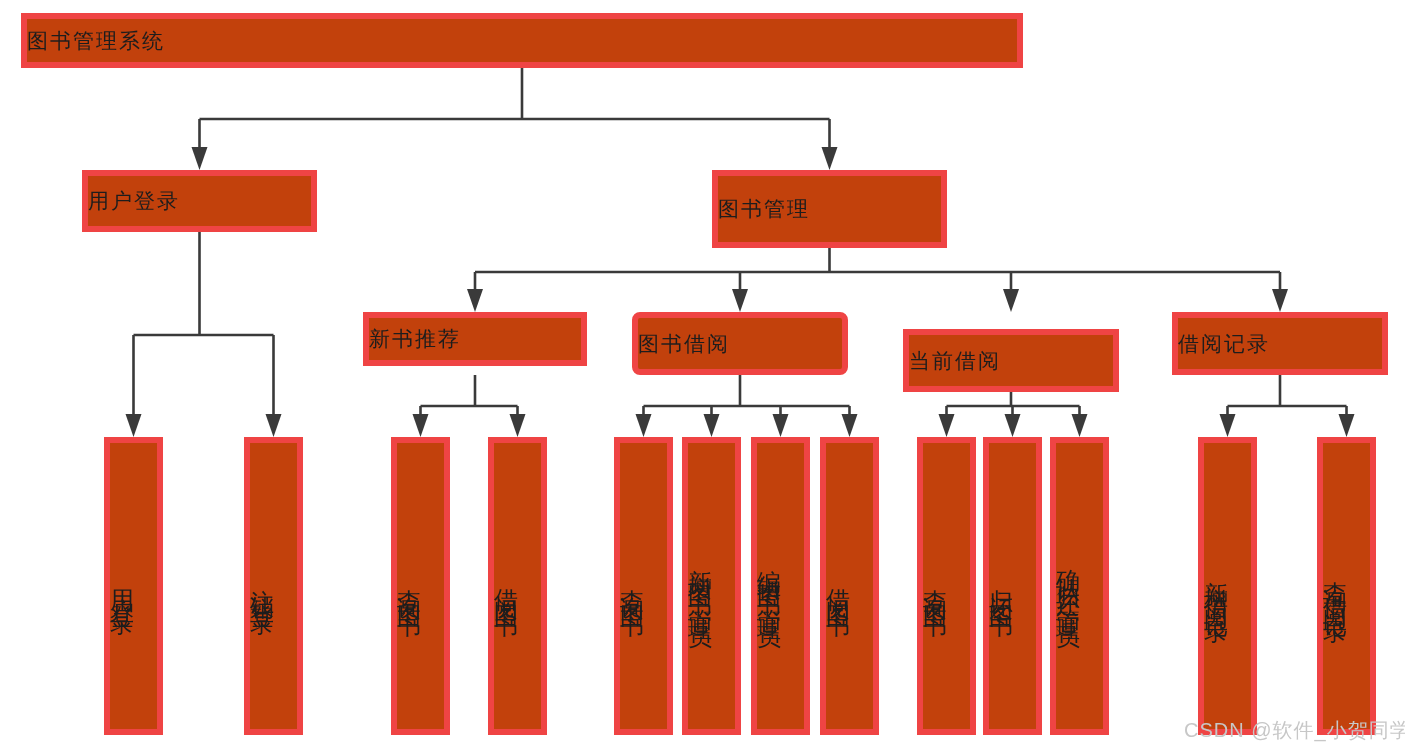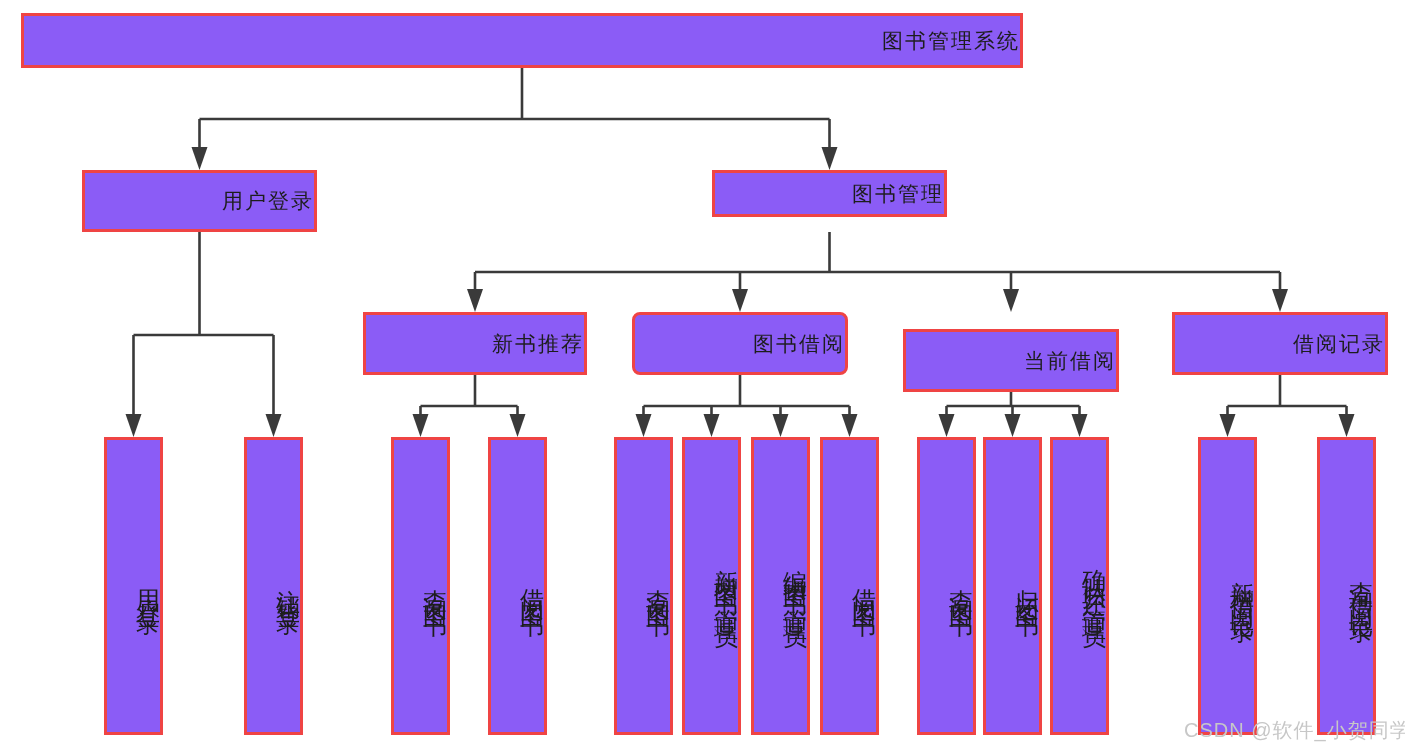--- a/index.html
+++ b/index.html
@@ -13,46 +13,46 @@
   }
   #wires {
     position: absolute;
     left: 0; top: 0;
     width: 1405px; height: 747px;
     z-index: 1;
   }
   .node {
     position: absolute;
     box-sizing: border-box;
-    background: #8b5cf6;
-    border: 3px solid #ef4444;
+    background: #c2410c;
+    border: 6px solid #ef4444;
     display: flex;
     align-items: center;
-    justify-content: flex-end;
+    justify-content: flex-start;
     z-index: 2;
   }
   .node .lbl {
     color: #1d1d1d;
     font-size: 21px;
     letter-spacing: 2px;
     white-space: nowrap;
   }
   .vnode .lbl {
     writing-mode: vertical-rl;
     text-orientation: mixed;
     font-size: 24px;
     line-height: 1;
     letter-spacing: 8px;
     white-space: nowrap;
   }
   
   #n-root   { left: 21px;   top: 13px;  width: 1002px; height: 55px; }
   #n-login  { left: 82px;   top: 170px; width: 235px;  height: 62px; }
-  #n-mgmt   { left: 712px;  top: 170px; width: 235px;  height: 47px; }
-  #n-newrec { left: 363px;  top: 312px; width: 224px;  height: 63px; }
+  #n-mgmt   { left: 712px;  top: 170px; width: 235px;  height: 78px; }
+  #n-newrec { left: 363px;  top: 312px; width: 224px;  height: 54px; }
   #n-borrow { left: 632px;  top: 312px; width: 216px;  height: 63px; border-radius: 8px; }
   #n-cur    { left: 903px;  top: 312px; width: 216px;  height: 63px; margin-top: 17px; }
   #n-rec    { left: 1172px; top: 312px; width: 216px;  height: 63px; }
   
   .vnode { top: 437px; width: 59px; height: 298px; }
   #l-ulogin  { left: 104px; }
   #l-logout  { left: 244px; }
   #l-nsq     { left: 391px; }
   #l-nsb     { left: 488px; }
   #l-bbq     { left: 614px; }

